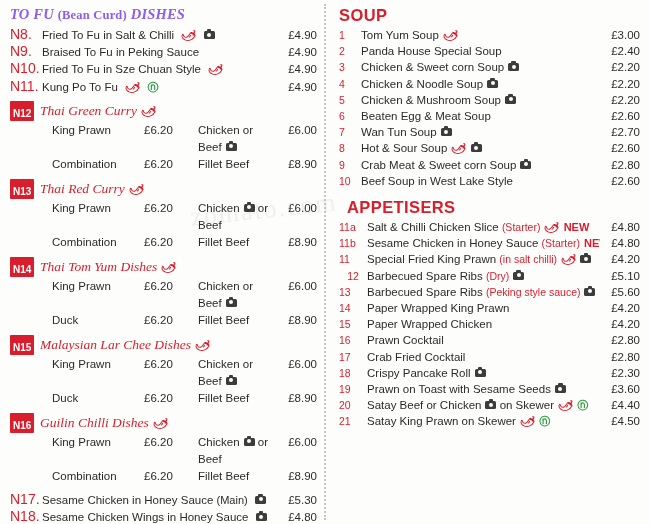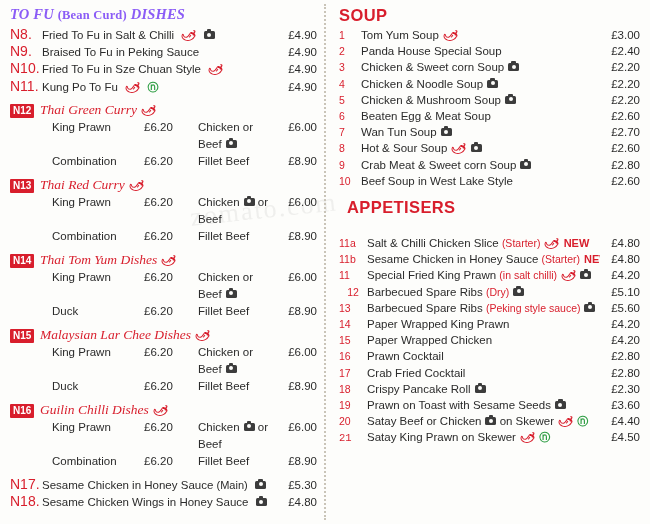--- a/index.html
+++ b/index.html
@@ -43,21 +43,21 @@
     font-weight:bold; color:#d81e2c; font-size:16.5px;
     letter-spacing:.4px; margin:9px 0 2px 8px;
   }
   .row { display:flex; align-items:baseline; font-size:11.5px; line-height:16.2px; }
   .num { width:32px; flex:0 0 32px; color:#d81e2c; font-size:14px; }
   .num-r { width:22px; flex:0 0 22px; color:#d81e2c; font-size:10.5px; }
   .name { flex:1 1 auto; color:#2b2b2b; white-space:nowrap; overflow:hidden; }
   .price { flex:0 0 auto; text-align:right; min-width:40px; color:#2b2b2b; }
   .tag {
     display:inline-block; color:#fff; background:#d81e2c;
-    font-size:10px; line-height:12px; padding:1px 3px 1px 3px;
+    font-size:10px; line-height:12px; padding:7px 3px 1px 3px;
     font-weight:bold; border-radius:1px; margin-right:5px;
     vertical-align:1px;
   }
   .curry-title {
     font-family:"Liberation Serif", serif; font-style:italic; font-weight:normal;
     color:#d81e2c; font-size:13.5px; display:inline-block;
   }
   .curry-head { display:flex; align-items:center; margin-top:6px; }
   .curry-head .tagbox { flex:0 0 30px; }
   .opt-row { display:flex; font-size:11.5px; line-height:17px; padding-left:42px; }
@@ -303,21 +303,21 @@
     </div>
     <div class="row">
       <span class="num-r">10</span>
       <span class="name">Beef Soup in West Lake Style</span>
       <span class="price">£2.60</span>
     </div>
 
     <div class="app-head">APPETISERS</div>
 
     <div class="row">
-      <span class="num-r" style="flex:0 0 28px;margin-top:16px;">11a</span>
+      <span class="num-r" style="flex:0 0 28px;">11a</span>
       <span class="name"><span>Salt &amp; Chilli Chicken Slice</span> <span class="paren">(Starter)</span><span class="chilli">🌶</span><span class="new">NEW</span></span>
       <span class="price">£4.80</span>
     </div>
     <div class="row">
       <span class="num-r" style="flex:0 0 28px;">11b</span>
       <span class="name"><span>Sesame Chicken in Honey Sauce</span> <span class="paren">(Starter)</span><span class="new">NEW</span></span>
       <span class="price">£4.80</span>
     </div>
     <div class="row">
       <span class="num-r" style="flex:0 0 28px;">11</span>
@@ -363,18 +363,18 @@
       <span class="num-r" style="flex:0 0 28px;">19</span>
       <span class="name"><span>Prawn on Toast with Sesame Seeds</span><span class="cam"></span></span>
       <span class="price">£3.60</span>
     </div>
     <div class="row">
       <span class="num-r" style="flex:0 0 28px;">20</span>
       <span class="name"><span>Satay Beef or Chicken</span><span class="cam"></span> <span>on Skewer</span><span class="chilli">🌶</span><span class="leaf">ⓝ</span></span>
       <span class="price">£4.40</span>
     </div>
     <div class="row">
-      <span class="num-r" style="flex:0 0 28px;font-family:Liberation Mono, monospace;">21</span>
+      <span class="num-r" style="flex:0 0 28px;">21</span>
       <span class="name"><span>Satay King Prawn on Skewer</span><span class="chilli">🌶</span><span class="leaf">ⓝ</span></span>
       <span class="price">£4.50</span>
     </div>
   </div>
 </div>
 
 </body></html>

